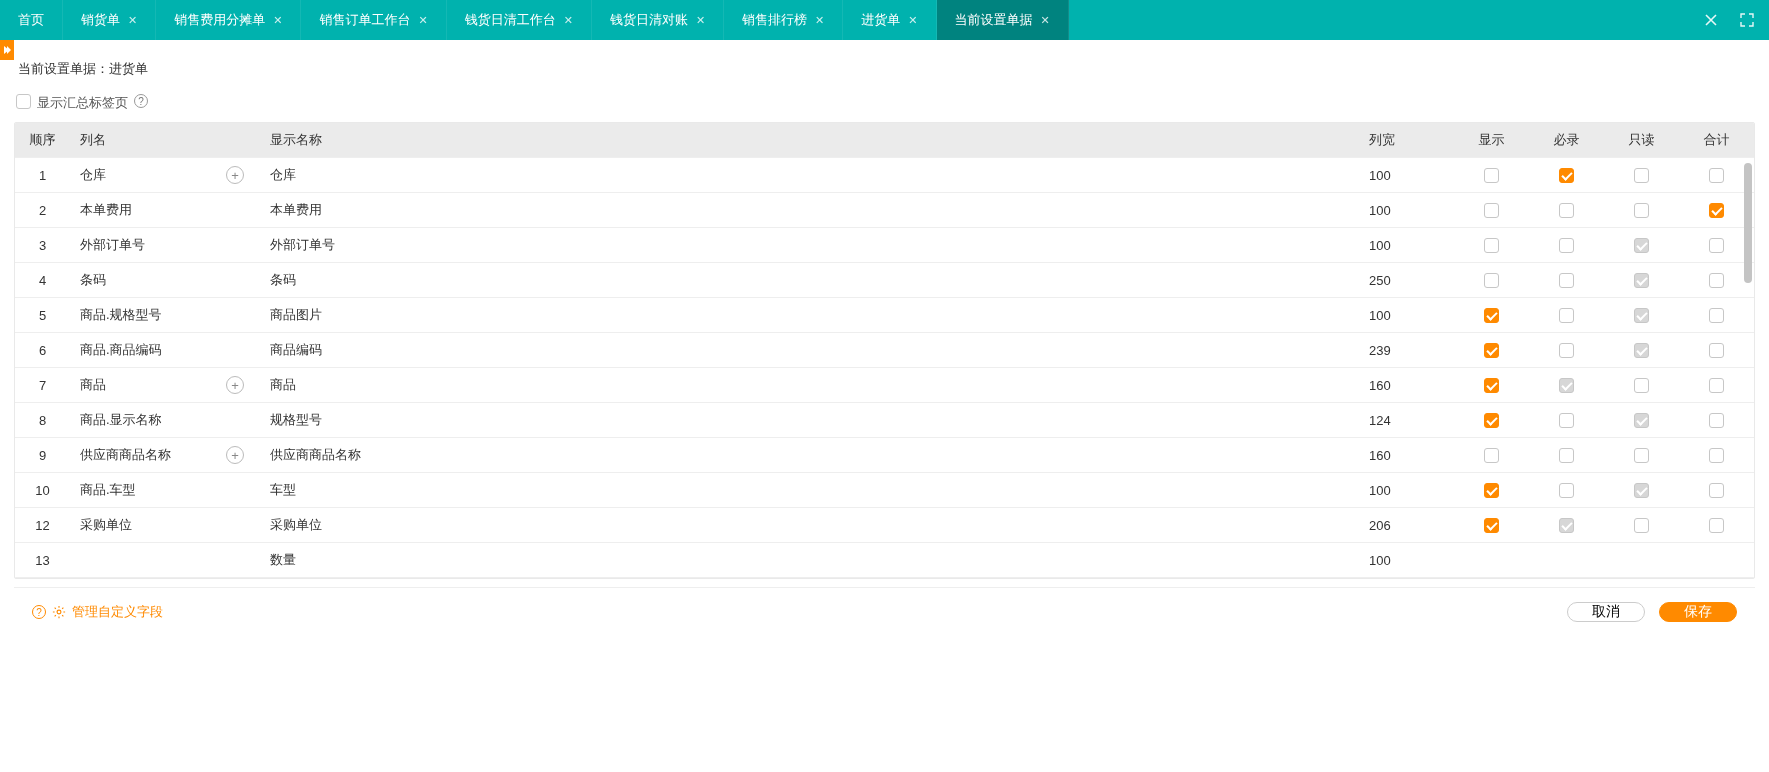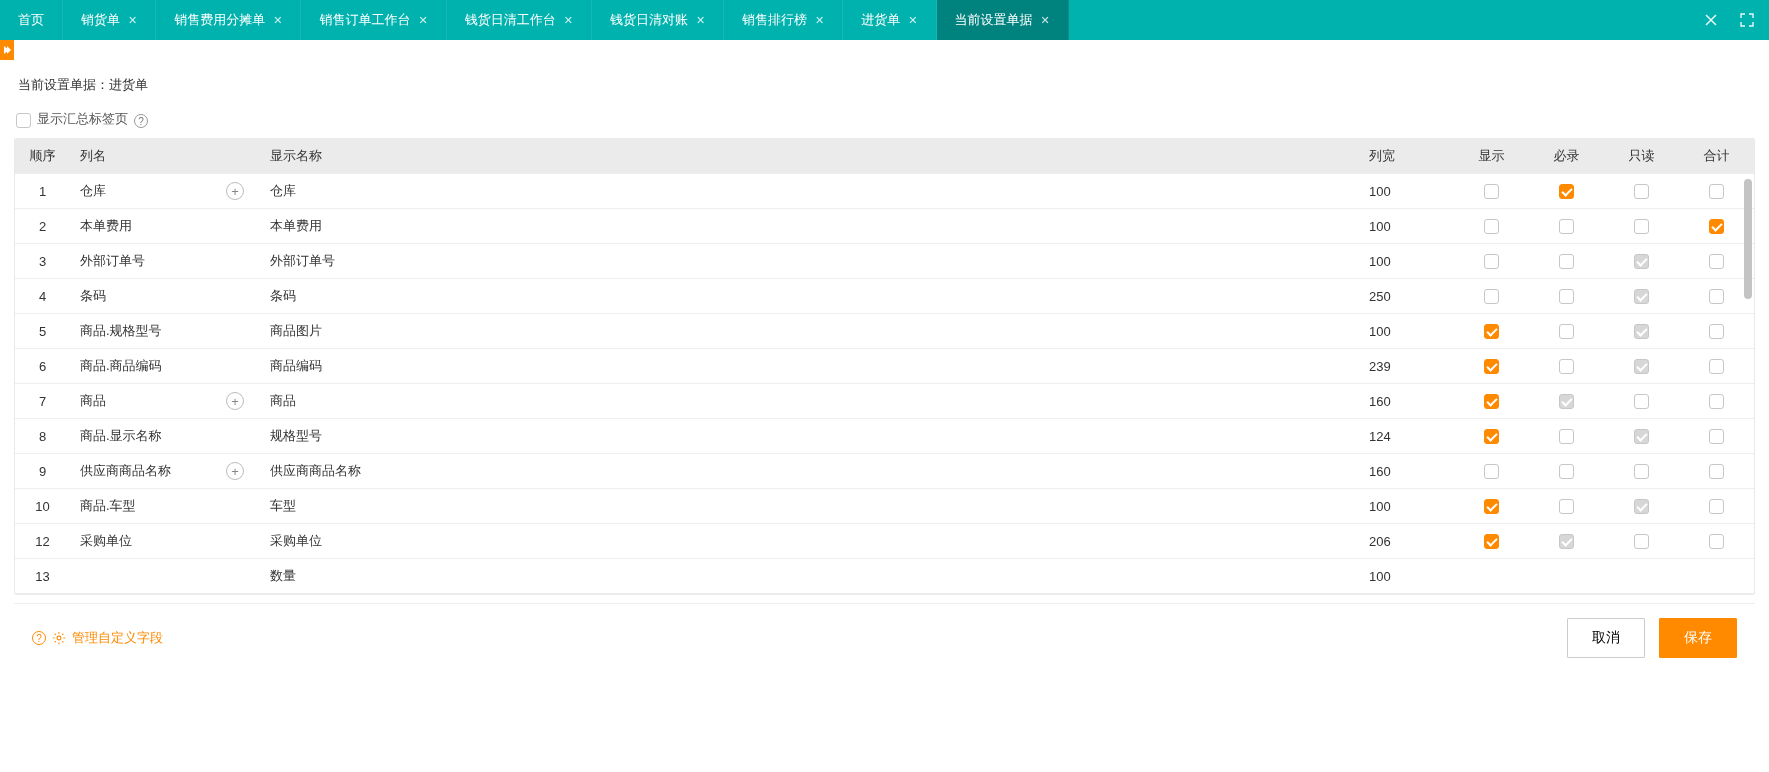--- a/index.html
+++ b/index.html
@@ -5,46 +5,46 @@
 *{box-sizing:border-box;margin:0;padding:0}
 body{font-family:"Microsoft YaHei","PingFang SC",Arial,sans-serif;font-size:13px;color:#333;background:#fff}
 .tabbar{height:40px;background:#00b2ae;display:flex;align-items:stretch;color:#fff;position:relative}
 .tab{padding:0 18px;display:flex;align-items:center;gap:6px;cursor:pointer;white-space:nowrap;border-right:1px solid rgba(255,255,255,.08)}
 .tab.active{background:#00837f}
 .tab .close{font-size:11px;opacity:.8;margin-left:2px}
 .tabbar-right{margin-left:auto;display:flex;align-items:center;padding-right:8px;gap:8px}
 .icon-btn{width:28px;height:28px;display:flex;align-items:center;justify-content:center;cursor:pointer;color:#fff;opacity:.9}
 .collapse-handle{position:absolute;left:0;top:40px;width:14px;height:20px;background:#ff8a00;color:#fff;display:flex;align-items:center;justify-content:center;font-size:11px;cursor:pointer;z-index:2}
 .content{padding:12px 14px 0 14px}
-.crumb{font-size:13px;margin:24px 0 16px 4px;color:#333}
+.crumb{font-size:13px;margin:8px 0 16px 4px;color:#333}
 .innertabs{display:flex;border-bottom:1px solid #e5e5e5;margin-bottom:10px}
 .innertab{padding:8px 18px;cursor:pointer;border:1px solid transparent;border-bottom:none;position:relative;top:1px;background:#fff}
 .innertab.active{color:#ff8a00;border-color:#e5e5e5;border-bottom:1px solid #fff}
-.optrow{display:flex;align-items:flex-end;gap:6px;margin:6px 0 10px 2px;color:#555}
+.optrow{display:flex;align-items:flex-start;gap:6px;margin:6px 0 10px 2px;color:#555}
 .help-ico{display:inline-flex;width:14px;height:14px;border:1px solid #999;border-radius:50%;align-items:center;justify-content:center;font-size:10px;color:#777}
 .table-wrap{border:1px solid #e9e9e9;border-radius:2px;max-height:460px;overflow:auto;position:relative}
 table{width:100%;border-collapse:collapse;table-layout:fixed}
 th,td{text-align:left;padding:8px 10px;border-bottom:1px solid #eee;font-weight:400;font-size:13px}
 thead th{background:#ebebeb;color:#333;position:sticky;top:0}
 th.col-seq,td.col-seq{width:55px;text-align:center}
 th.col-name,td.col-name{width:190px}
 th.col-disp,td.col-disp{width:auto}
 th.col-w,td.col-w{width:95px}
 th.col-ck,td.col-ck{width:75px;text-align:center}
 td .addbtn{float:right;width:18px;height:18px;border:1px solid #bbb;border-radius:50%;display:inline-flex;align-items:center;justify-content:center;color:#888;font-size:13px;cursor:pointer;margin-right:6px}
 .ck{appearance:none;width:15px;height:15px;border:1px solid #c7c7c7;border-radius:3px;background:#fff;display:inline-block;vertical-align:middle;position:relative;cursor:pointer}
 .ck:checked{background:#ff8a00;border-color:#ff8a00}
 .ck:checked::after{content:"";position:absolute;left:4px;top:1px;width:4px;height:8px;border:solid #fff;border-width:0 2px 2px 0;transform:rotate(45deg)}
 .ck:disabled{background:#f2f2f2;border-color:#d7d7d7;cursor:default}
 .ck:disabled:checked{background:#d7d7d7;border-color:#c7c7c7}
 .footer{display:flex;align-items:center;padding:14px 18px;border-top:1px solid #eee;margin-top:8px}
 .footer-left{display:flex;align-items:center;gap:6px;color:#ff8a00;cursor:pointer}
 .gear{width:14px;height:14px;display:inline-block}
 .footer-actions{margin-left:auto;display:flex;gap:14px}
-.btn{min-width:78px;height:40px;border-radius:1px;border:1px solid #ccc;background:#fff;cursor:pointer;font-size:14px}
+.btn{min-width:78px;height:20px;border-radius:12px;border:1px solid #ccc;background:#fff;cursor:pointer;font-size:14px}
 .btn.primary{background:#ff8a00;border-color:#ff8a00;color:#fff}
 .scrollbar-fake{position:absolute;right:2px;top:40px;width:8px;height:120px;background:#c4c4c4;border-radius:4px}
 </style>
 </head>
 <body>
 
 <div class="tabbar" id="tabbar">
     <div class="tab">
       <span>首页</span>
     </div>

